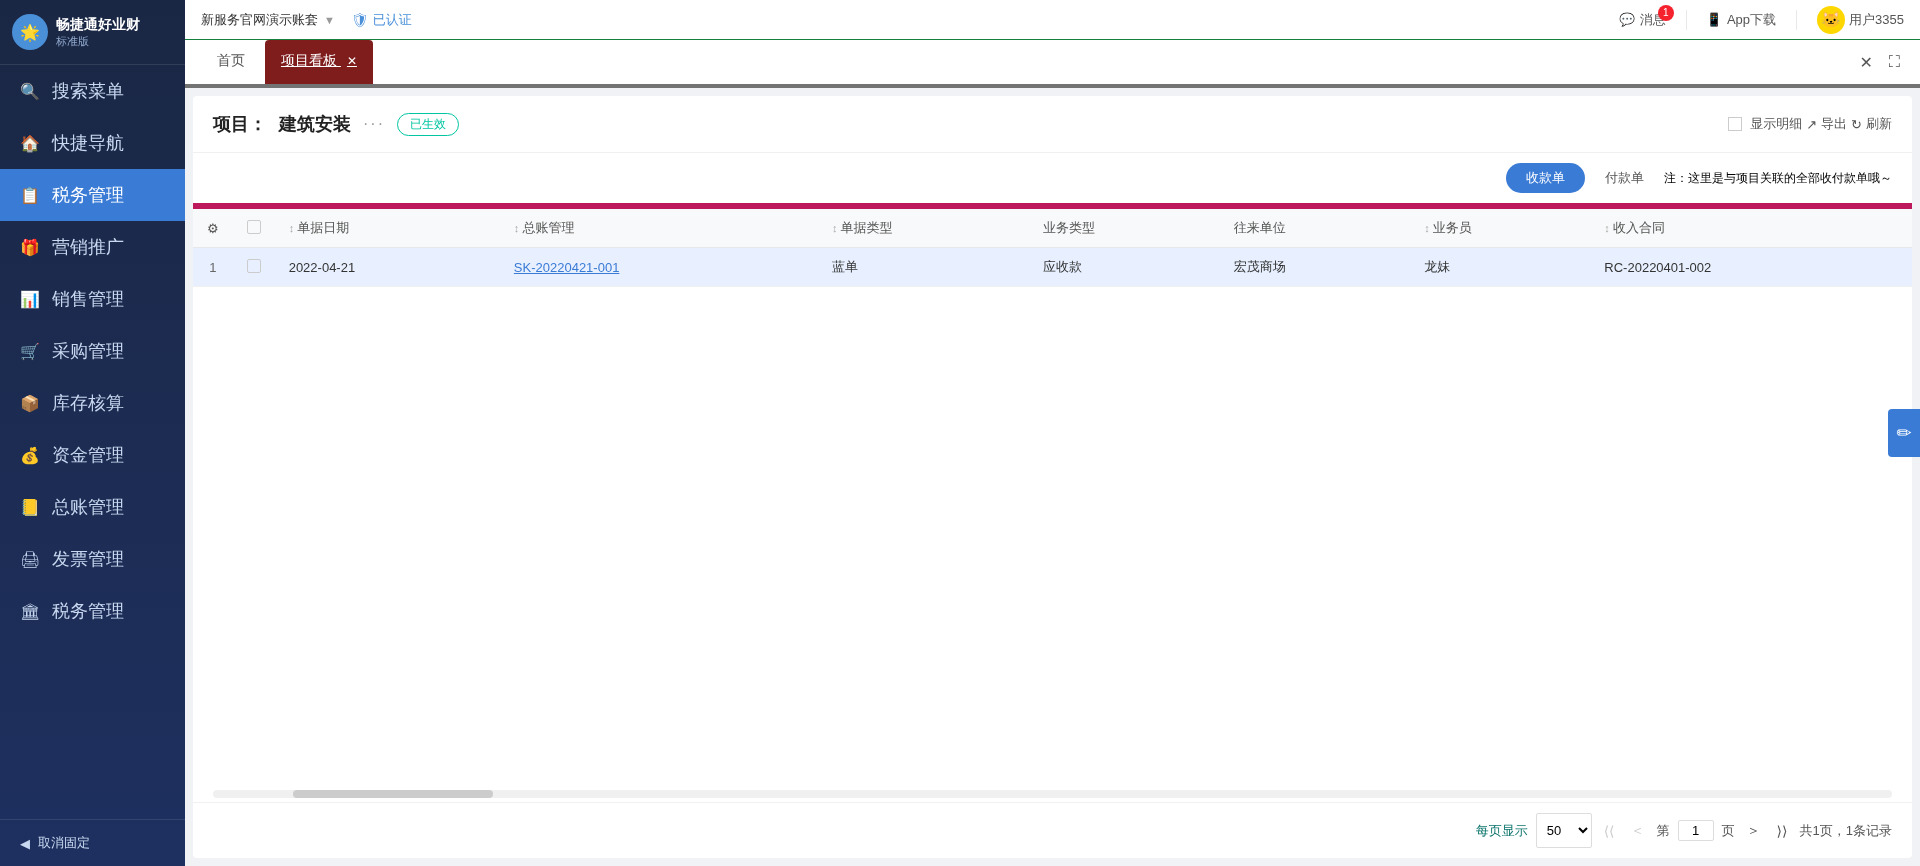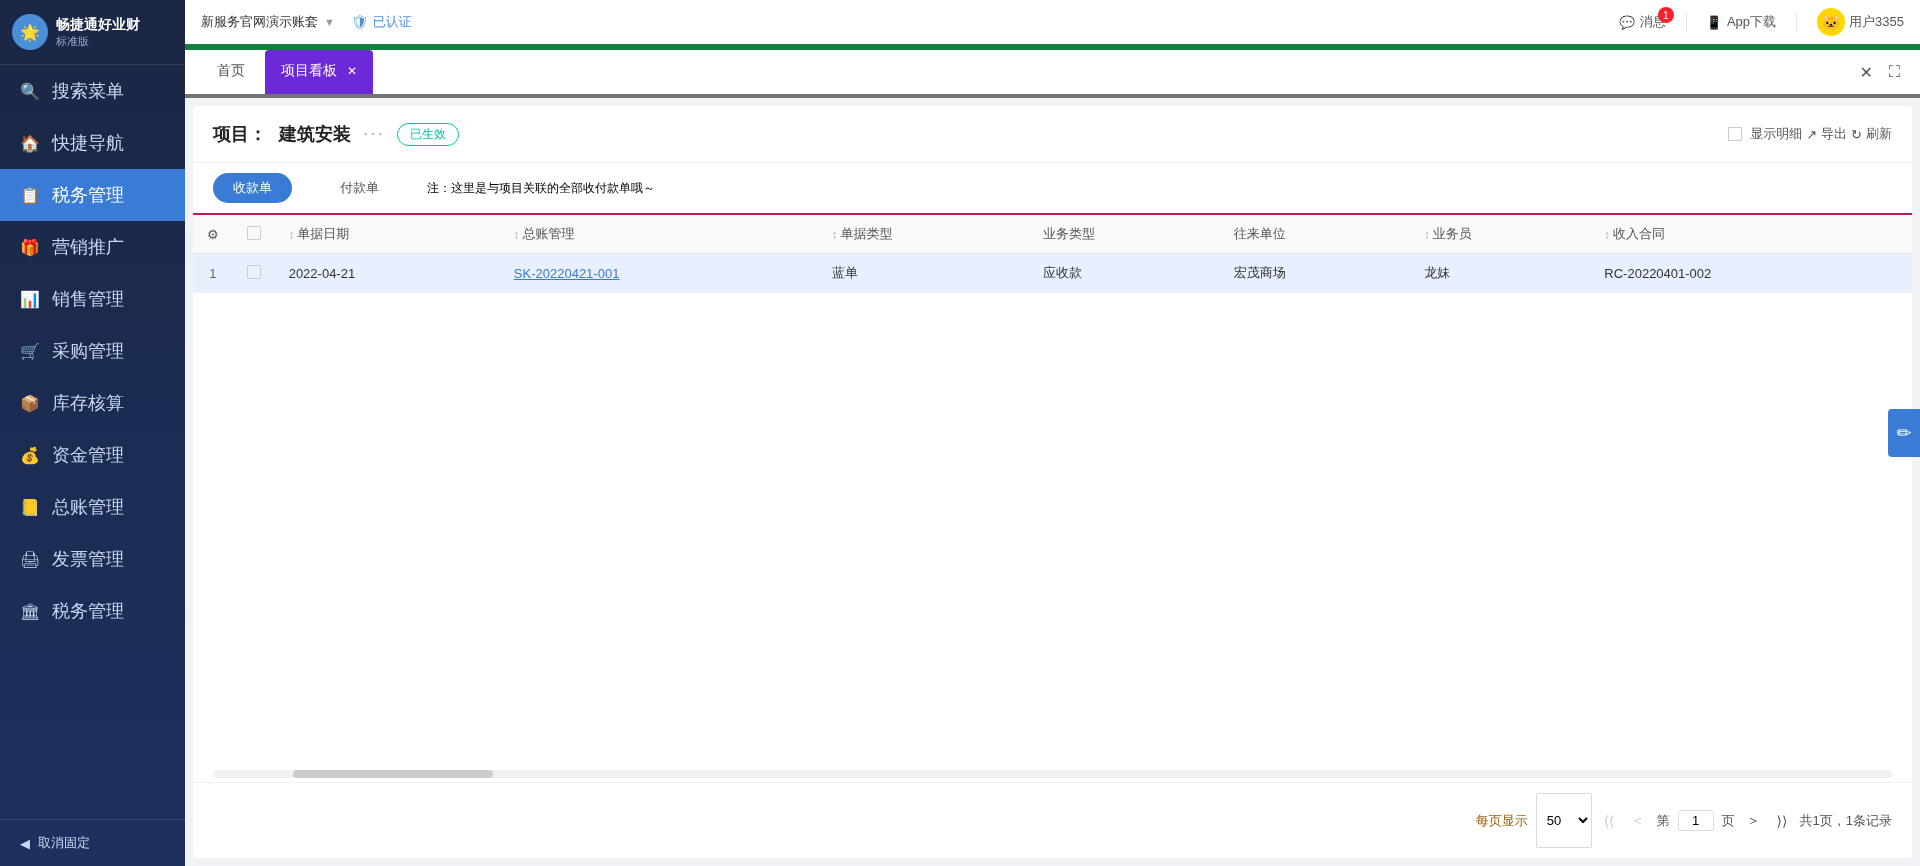--- a/index.html
+++ b/index.html
@@ -76,25 +76,25 @@
       flex: 1;
       display: flex;
       flex-direction: column;
       background: #f0f2f5;
       overflow: hidden;
     }
 
     
     .top-header {
       background: #fff;
-      height: 50px;
+      height: 40px;
       display: flex;
       align-items: center;
       padding: 0 16px;
-      border-bottom: 6px solid #15803d;
+      border-bottom: 1px solid #15803d;
       gap: 16px;
     }
     .account-selector {
       display: flex;
       align-items: center;
       gap: 6px;
       cursor: pointer;
       color: #333;
       font-size: 13px;
     }
@@ -158,24 +158,25 @@
       gap: 4px;
     }
     .tab-item {
       padding: 12px 16px;
       cursor: pointer;
       font-size: 14px;
       color: #555;
       border-bottom: 2px solid transparent;
     }
     .tab-item.active {
-      background: #6d28d9;
+      background: #7f1d1d;
       color: #fff;
       border-radius: 4px 4px 0 0;
       border-bottom-color: transparent;
+      text-decoration: underline;
     }
     .tab-close {
       margin-left: 6px;
       font-size: 12px;
       cursor: pointer;
     }
     .tab-actions {
       margin-left: auto;
       display: flex;
       gap: 8px;
@@ -281,22 +282,23 @@
       align-items: center;
       justify-content: center;
       color: #555;
     }
 
     
     .receipt-tabs {
       display: flex;
       align-items: center;
       padding: 10px 20px;
-      gap: 28px;
-      border-bottom: 2px solid #be185d;
+      gap: 0;
+      border-bottom: 6px solid #be185d;
+      justify-content: flex-end;
     }
     .receipt-tab-btn {
       padding: 6px 20px;
       border-radius: 20px;
       cursor: pointer;
       font-size: 13px;
       border: none;
     }
     .receipt-tab-btn.active {
       background: #3a7bd5;
@@ -395,25 +397,25 @@
     .pagination {
       display: flex;
       align-items: center;
       justify-content: flex-end;
       padding: 10px 20px;
       gap: 8px;
       font-size: 13px;
       color: #555;
       border-top: 1px solid #f0f0f0;
     }
-    .pagination-label { color: #a16207; }
+    .pagination-label { color: #0f766e; }
     .page-size-select {
       border: 1px solid #ddd;
       border-radius: 2px;
-      padding: 18px 6px;
+      padding: 8px 6px;
       font-size: 13px;
       cursor: pointer;
       background: #fff;
     }
     .pagination-btn {
       background: none;
       border: none;
       cursor: pointer;
       color: #555;
       font-size: 14px;

